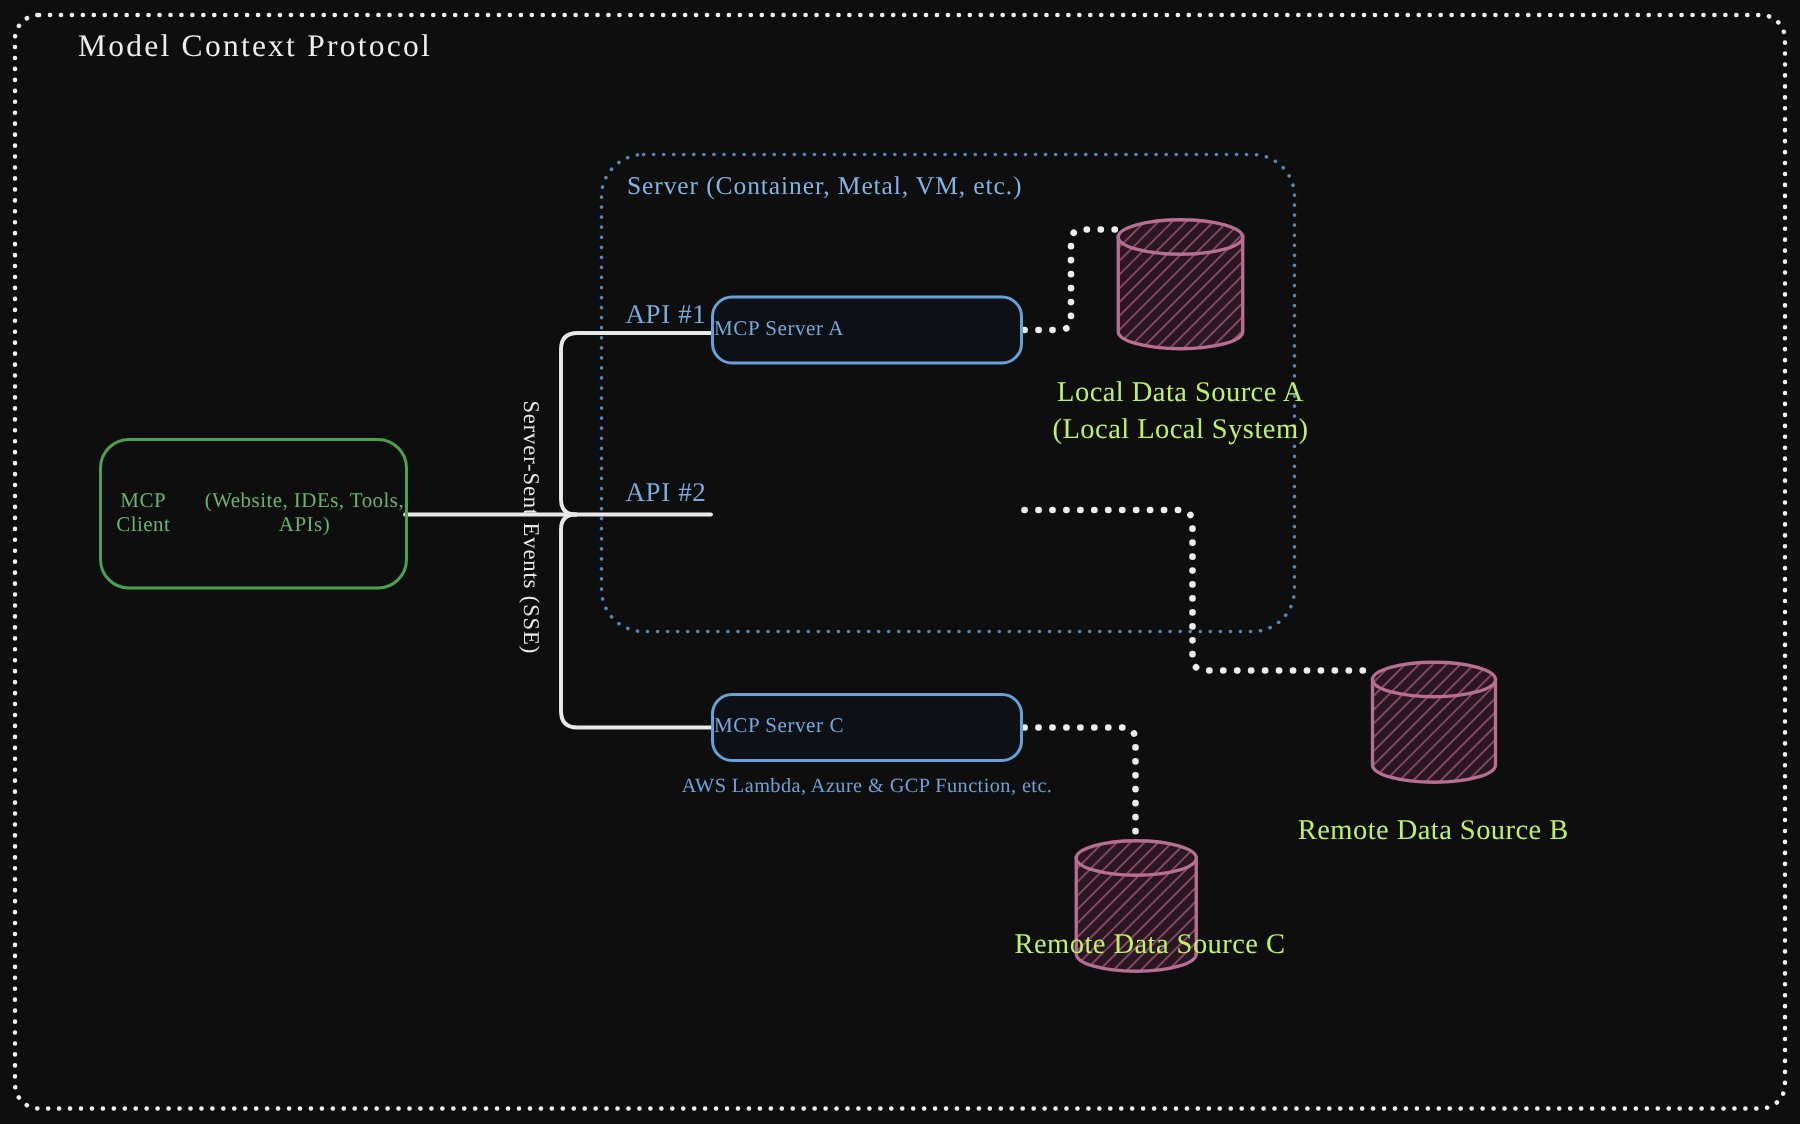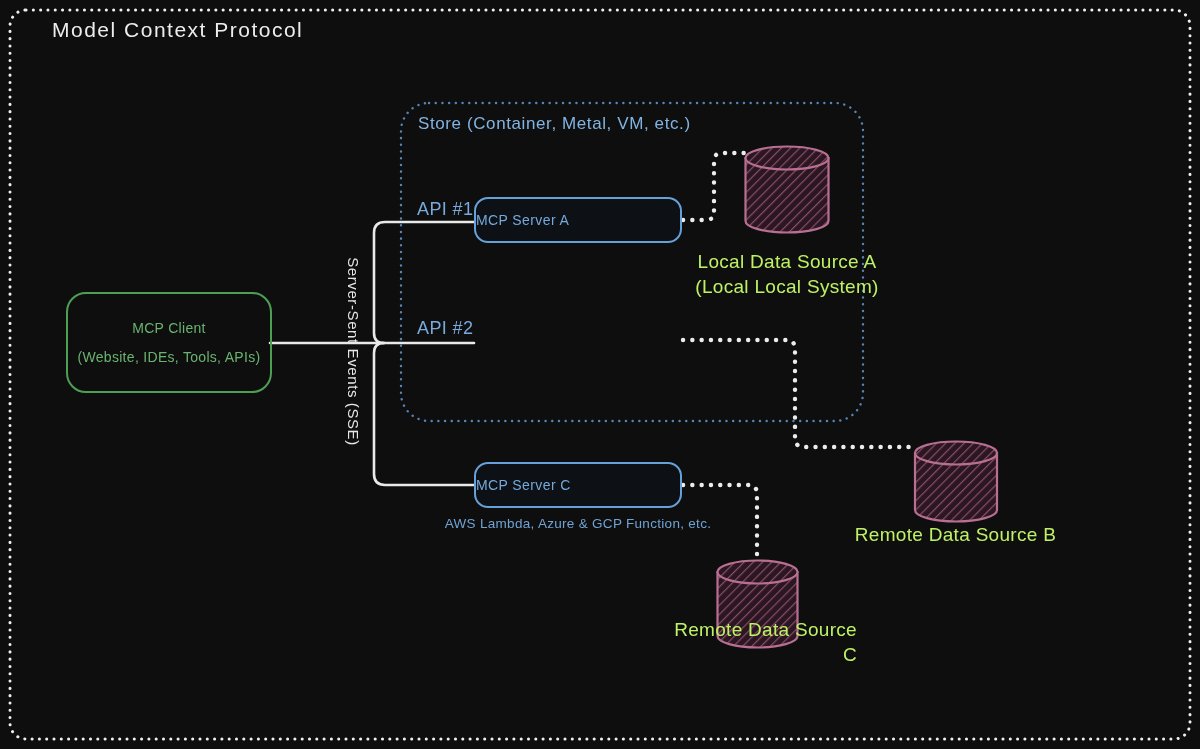--- a/index.html
+++ b/index.html
@@ -1,30 +1,30 @@
 <!DOCTYPE html>
 <html><head>
 <meta charset="utf-8">
 <style>
   html,body { margin:0; padding:0; background:#0e0e0f; }
   .canvas {
     position:relative; width:1200px; height:749px; background:#0e0e0f;
-    font-family:Liberation Sans, sans-serif; overflow:hidden;
+    font-family:Liberation Serif, serif; overflow:hidden;
   }
   svg.layer { position:absolute; left:0; top:0; }
 
   .title {
     position:absolute; left:52px; top:18px;
     font-size:21px; color:#ededed; letter-spacing:1.5px; font-weight:500;
   }
 
   .client-box {
     position:absolute; left:66px; top:292px; width:202px; height:97px;
     border:2.5px solid #4da053; border-radius:20px;
-    display:flex; flex-direction:column; align-items:center; justify-content:center;
+    display:flex; flex-direction:row; align-items:center; justify-content:center;
     gap:13px; color:#6ab36f; font-size:14px; letter-spacing:0.3px; text-align:center;
   }
 
   .server-label {
     position:absolute; left:418px; top:114px;
     font-size:17px; color:#82b4e2; letter-spacing:0.6px;
   }
 
   .api-label { position:absolute; font-size:18px; color:#79aadb; letter-spacing:0.4px; }
   .api-1 { left:417px; top:199px; }
@@ -48,21 +48,21 @@
     position:absolute; left:233px; top:343px; width:240px; text-align:center;
     transform:rotate(90deg); transform-origin:center;
     color:#e6e6e6; font-size:15px; letter-spacing:0.6px; white-space:nowrap;
   }
 
   .ds-label {
     position:absolute; text-align:center; color:#bef264;
     font-size:19px; line-height:1.3; letter-spacing:0.3px;
   }
   .ds-a { left:687px; top:250px; width:200px; }
-  .ds-b { left:808px; top:523px; width:295px; }
+  .ds-b { left:808px; top:542px; width:295px; }
   .ds-c { left:657px; top:618px; width:200px;text-align:right; }
 </style>
 </head>
 <body>
 
 <div class="canvas">
 
   <svg class="layer" width="1200" height="749" viewBox="0 0 1200 749">
     <defs>
       <pattern id="hatch" width="6.5" height="6.5" patternUnits="userSpaceOnUse" patternTransform="rotate(-45)">
@@ -105,21 +105,21 @@
 
   <div class="title">Model Context Protocol</div>
 
   <div class="client-box">
     <div>MCP Client</div>
     <div>(Website, IDEs, Tools, APIs)</div>
   </div>
 
   <div class="sse">Server-Sent Events (SSE)</div>
 
-  <div class="server-label">Store (Container, Metal, VM, etc.)</div>
+  <div class="server-label">Server (Container, Metal, VM, etc.)</div>
 
   <div class="api-label api-1">API #1</div>
   <div class="api-label api-2">API #2</div>
 
   <div class="server-box server-a">
     <span>MCP Server A</span>
   </div>
   <div class="server-box server-c">
     <span>MCP Server C</span>
   </div>

